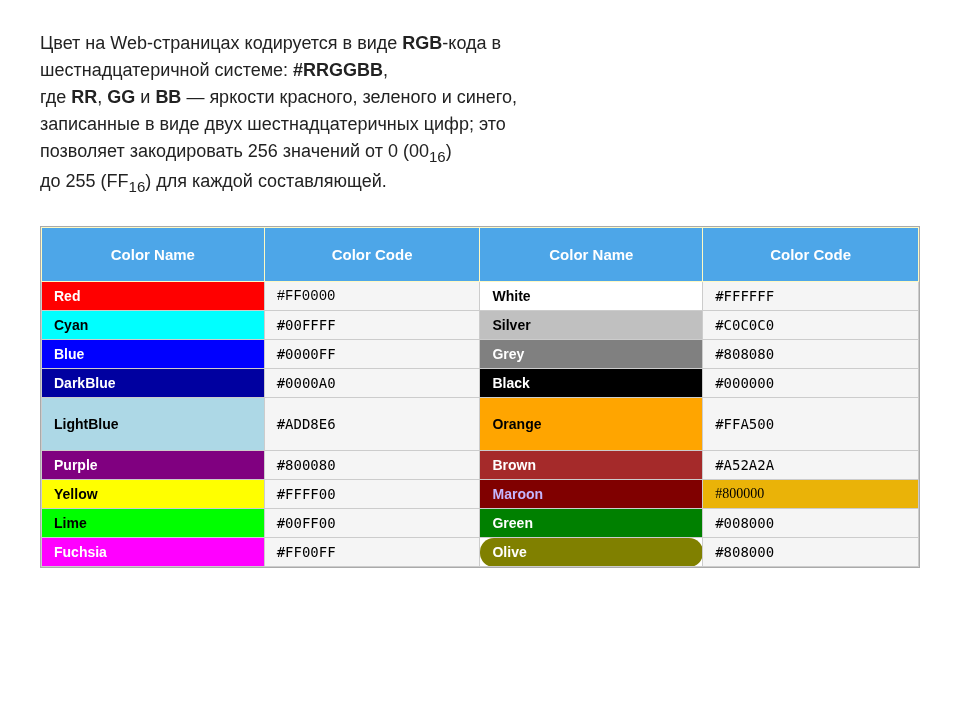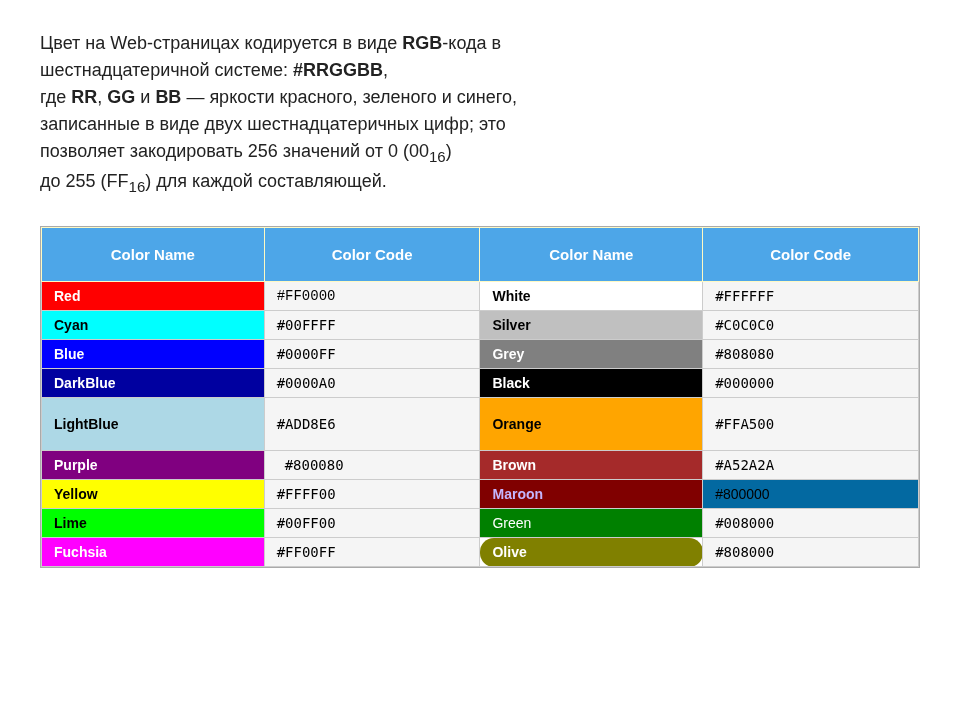--- a/index.html
+++ b/index.html
@@ -99,34 +99,34 @@
           <td style="font-family: monospace; background-color: rgb(245, 245, 245); padding: 6px 12px;">#000000</td>
         </tr>
         <tr>
           <td style="background-color: rgb(173, 216, 230); color: black; font-weight: bold; padding: 6px 12px;">LightBlue</td>
           <td style="font-family: monospace; background-color: rgb(245, 245, 245); padding: 6px 12px;">#ADD8E6</td>
           <td style="background-color: rgb(255, 165, 0); color: black; font-weight: bold; padding: 18px 12px;">Orange</td>
           <td style="font-family: monospace; background-color: rgb(245, 245, 245); padding: 6px 12px;">#FFA500</td>
         </tr>
         <tr>
           <td style="background-color: rgb(128, 0, 128); color: white; font-weight: bold; padding: 6px 12px;">Purple</td>
-          <td style="font-family: monospace; background-color: rgb(245, 245, 245); padding: 6px 20px;">#800080</td>
+          <td style="font-family: monospace; background-color: rgb(245, 245, 245); padding: 6px 12px;">#800080</td>
           <td style="background-color: rgb(165, 42, 42); color: white; font-weight: bold; padding: 0 12px;">Brown</td>
           <td style="font-family: monospace; background-color: rgb(245, 245, 245); padding: 6px 12px;">#A52A2A</td>
         </tr>
         <tr>
           <td style="background-color: rgb(255, 255, 0); color: black; font-weight: bold; padding: 6px 12px;">Yellow</td>
           <td style="font-family: monospace; background-color: rgb(245, 245, 245); padding: 6px 12px;">#FFFF00</td>
           <td style="background-color: rgb(128, 0, 0); color: #c4b5fd; font-weight: bold; padding: 6px 12px;">Maroon</td>
-          <td style="font-family: Liberation Sans, sans-serif; background-color: #0369a1; padding: 6px 12px;">#800000</td>
+          <td style="font-family: Liberation Serif, serif; background-color: #eab308; padding: 6px 12px;">#800000</td>
         </tr>
         <tr>
           <td style="background-color: rgb(0, 255, 0); color: black; font-weight: bold; padding: 6px 12px;">Lime</td>
           <td style="font-family: monospace; background-color: rgb(245, 245, 245); padding: 6px 12px;">#00FF00</td>
-          <td style="background-color: rgb(0, 128, 0); color: white; font-weight: normal; padding: 6px 12px;">Green</td>
+          <td style="background-color: rgb(0, 128, 0); color: white; font-weight: bold; padding: 6px 12px;">Green</td>
           <td style="font-family: monospace; background-color: rgb(245, 245, 245); padding: 6px 12px;">#008000</td>
         </tr>
         <tr>
           <td style="background-color: rgb(255, 0, 255); color: white; font-weight: bold; padding: 6px 12px;">Fuchsia</td>
           <td style="font-family: monospace; background-color: rgb(245, 245, 245); padding: 6px 12px;">#FF00FF</td>
           <td style="background-color: rgb(128, 128, 0); color: white; font-weight: bold; padding: 6px 12px; border-radius: 14px;">Olive</td>
           <td style="font-family: monospace; background-color: rgb(245, 245, 245); padding: 6px 12px;">#808000</td>
         </tr>
       </tbody>
   </table>

